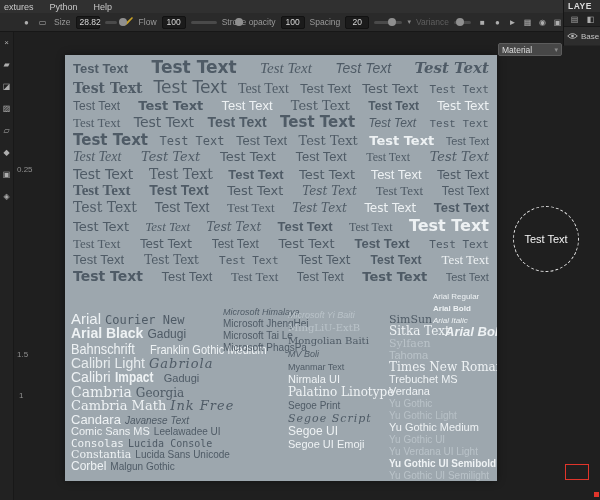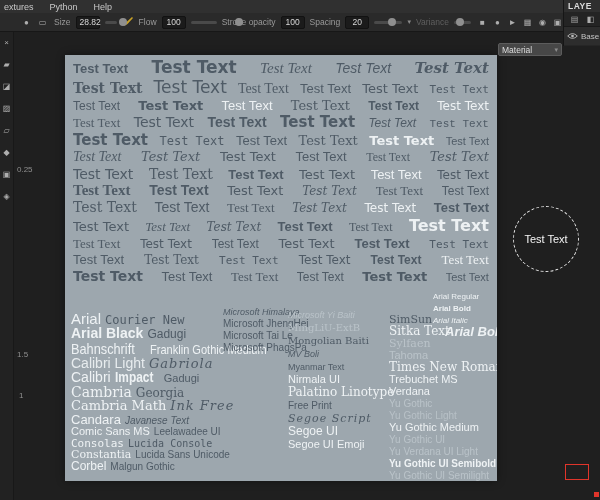--- a/index.html
+++ b/index.html
@@ -312,21 +312,21 @@
             <div class="fn-line"><span class="fn d" style="font-size: 10px;">Microsoft PhagsPa</span></div>
           </div>
         <div class="col-d">
             <div class="fn-line"><span class="fn g i" style="font-size: 9px;">Microsoft Yi Baiti</span></div>
             <div class="fn-line"><span class="fn g serif" style="font-size: 10px;">MingLiU-ExtB</span></div>
             <div class="fn-line"><span class="fn d serif" style="font-size: 10px;">Mongolian Baiti</span></div>
             <div class="fn-line"><span class="fn d i" style="font-size: 9px;">MV Boli</span></div>
             <div class="fn-line"><span class="fn d" style="font-size: 9px;">Myanmar Text</span></div>
             <div class="fn-line"><span class="fn w" style="font-size: 11px;">Nirmala UI</span></div>
             <div class="fn-line"><span class="fn w serif" style="font-size: 12px;">Palatino Linotype</span></div>
-            <div class="fn-line"><span class="fn d" style="font-size: 10px;">Free Print</span></div>
+            <div class="fn-line"><span class="fn d" style="font-size: 10px;">Segoe Print</span></div>
             <div class="fn-line"><span class="fn d script" style="font-size: 11px;">Segoe Script</span></div>
             <div class="fn-line"><span class="fn w" style="font-size: 12px;">Segoe UI</span></div>
             <div class="fn-line"><span class="fn w" style="font-size: 11px;">Segoe UI Emoji</span></div>
           </div>
         <div class="col-e">
             <div class="fn-line"><span class="fn d serif" style="font-size: 11px;">SimSun</span></div>
             <div class="fn-line"><span class="fn w serif" style="font-size: 12px;">Sitka Text</span></div>
             <div class="fn-line"><span class="fn g serif" style="font-size: 11px;">Sylfaen</span></div>
             <div class="fn-line"><span class="fn g" style="font-size: 11px;">Tahoma</span></div>
             <div class="fn-line"><span class="fn w serif" style="font-size: 12px;">Times New Roman</span></div>

